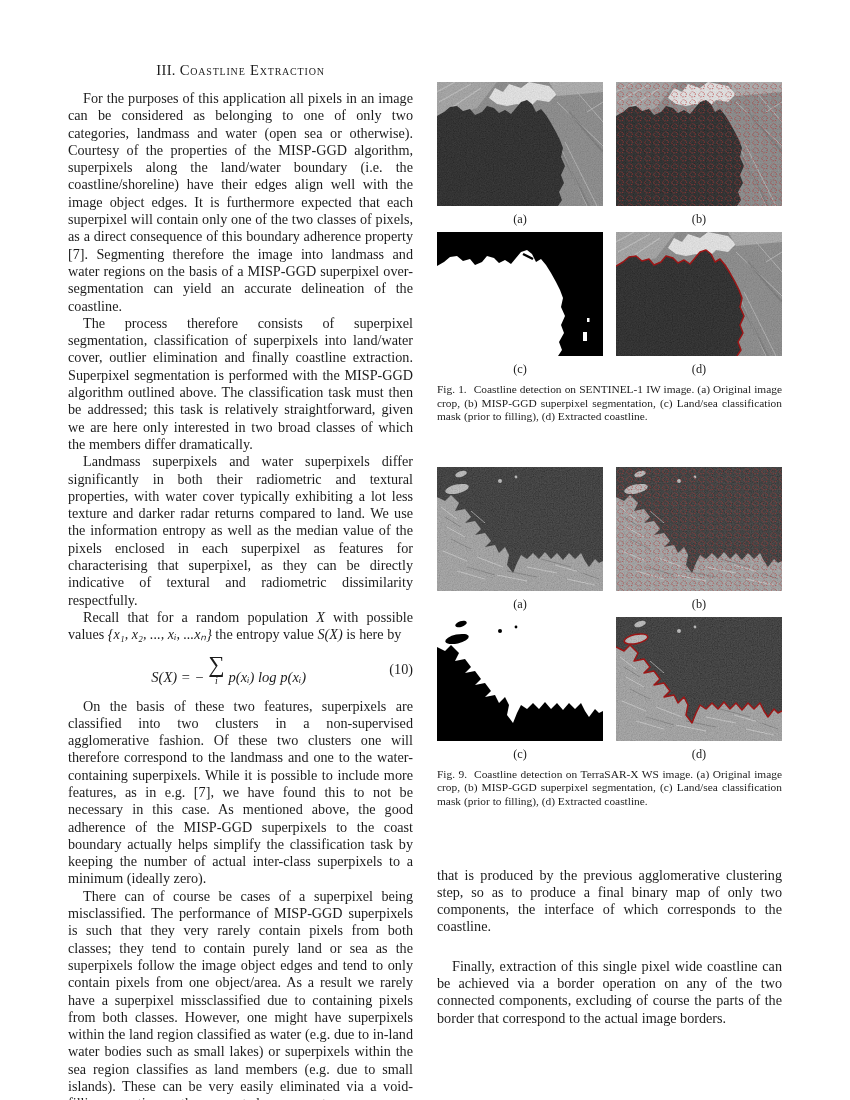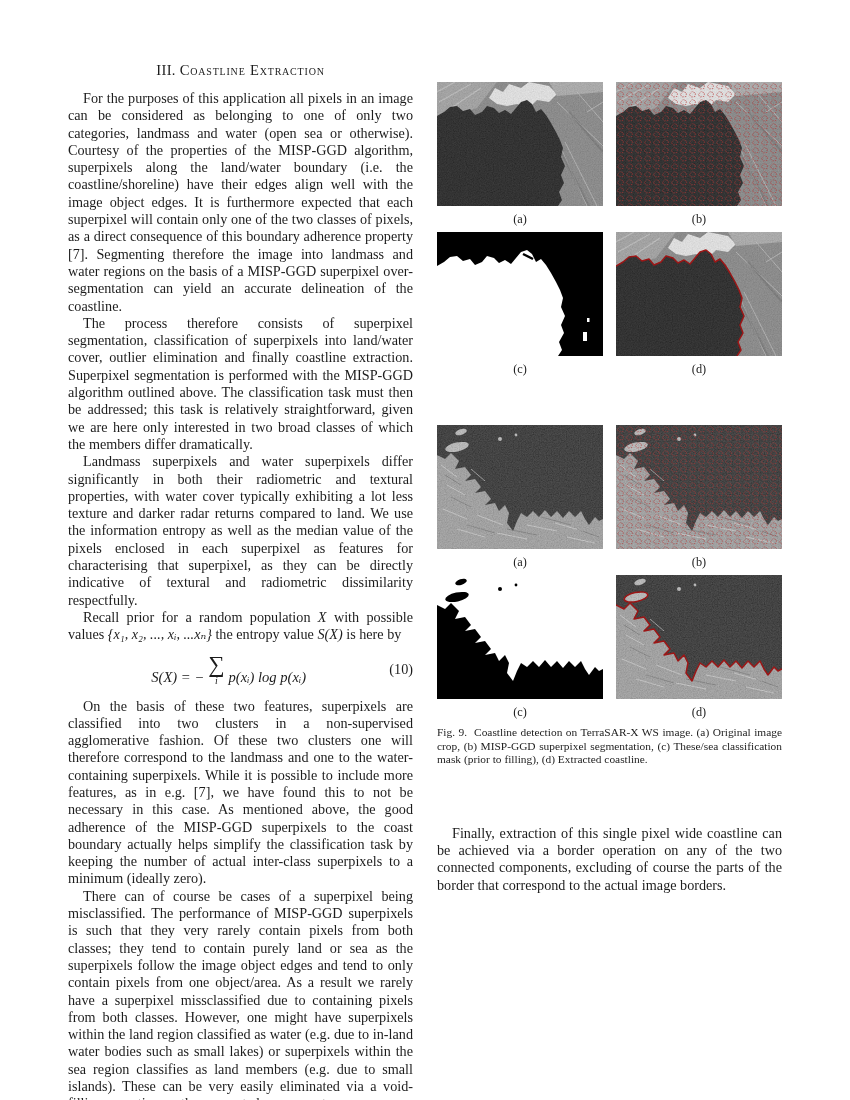--- a/index.html
+++ b/index.html
@@ -21,21 +21,21 @@
   .col-right{left:437px;top:82px;}
   .section-heading{
     margin:0 0 11px 0;text-align:center;font-weight:normal;
     font-size:14.6px;letter-spacing:.3px;
   }
   .section-heading .sc{font-variant:small-caps;letter-spacing:.8px;text-align:center;}
   .body-par{
     margin:0;font-size:14.2px;line-height:17.3px;text-align:justify;
     text-justify:inter-word;
   }
-  .body-par.indent{text-indent:15px;}
+  .body-par.indent{text-indent:15px;font-family:Liberation Serif, serif;}
   .mi{font-style:italic;}
   .equation{display:flex;align-items:center;margin:9px 0 12px 0;}
   .eq-body{flex:1;display:flex;justify-content:center;align-items:flex-end;font-size:14.6px;}
   .eq-body .mi{font-style:italic;}
   .sum{display:inline-flex;flex-direction:column;align-items:center;margin:0 4px;}
   .sigma{font-size:23px;line-height:23px;}
   .sum-sub{font-size:10px;line-height:10px;font-style:italic;}
   .eq-num{font-size:14.2px;text-align:right;}
   .fig{margin:0;}
   .fig2{margin-top:43px;}
@@ -43,21 +43,21 @@
   .panel svg{display:block;width:166px;height:124px;}
   .panel-label{
     text-align:center;font-size:12.3px;line-height:12px;
     padding:7px 0 7px 0;height:12px;
   }
   .fig-caption{
     font-size:11.4px;line-height:13.6px;text-align:justify;margin-top:1px;
   }
   .cap-label{margin-right:7px;}
   .right-text{margin-top:58px;}
-  .right-text .body-par + .body-par{margin-top:7px;}
+  .right-text .body-par + .body-par{margin-top:22px;}
   .mesh-overlay{fill:url(#mesh);}
   #mesh path{stroke:var(--superpixel-boundary-red);}
   .coastline{stroke:var(--coastline-red);fill:none;stroke-width:1.5;stroke-linejoin:round;}
   .defs-svg{position:absolute;width:0;height:0;}
 </style>
 </head>
 <body>
 
 <svg class="defs-svg" aria-hidden="true">
   <defs>
@@ -140,21 +140,21 @@
 
 <div class="page">
 
   <div class="col col-left">
     <h2 class="section-heading"><span>III.</span>&nbsp;<span class="sc">Coastline Extraction</span></h2>
 
     <p class="body-par indent">For the purposes of this application all pixels in an image can be considered as belonging to one of only two categories, landmass and water (open sea or otherwise). Courtesy of the properties of the MISP-GGD algorithm, superpixels along the land/water boundary (i.e. the coastline/shoreline) have their edges align well with the image object edges. It is furthermore expected that each superpixel will contain only one of the two classes of pixels, as a direct consequence of this boundary adherence property [7]. Segmenting therefore the image into landmass and water regions on the basis of a MISP-GGD superpixel over-segmentation can yield an accurate delineation of the coastline.</p>
     <p class="body-par indent">The process therefore consists of superpixel segmentation, classification of superpixels into land/water cover, outlier elimination and finally coastline extraction. Superpixel segmentation is performed with the MISP-GGD algorithm outlined above. The classification task must then be addressed; this task is relatively straightforward, given we are here only interested in two broad classes of which the members differ dramatically.</p>
     <p class="body-par indent">Landmass superpixels and water superpixels differ significantly in both their radiometric and textural properties, with water cover typically exhibiting a lot less texture and darker radar returns compared to land. We use the information entropy as well as the median value of the pixels enclosed in each superpixel as features for characterising that superpixel, as they can be directly indicative of textural and radiometric dissimilarity respectfully.</p>
 
-    <p class="body-par indent"><span>Recall prior for a random population </span><span class="mi">X</span><span> with possible values </span><span class="mi">{x₁, x₂, ..., xᵢ, ...xₙ}</span><span> the entropy value </span><span class="mi">S(X)</span><span> is here by</span></p>
+    <p class="body-par indent"><span>Recall that for a random population </span><span class="mi">X</span><span> with possible values </span><span class="mi">{x₁, x₂, ..., xᵢ, ...xₙ}</span><span> the entropy value </span><span class="mi">S(X)</span><span> is here by</span></p>
 
     <div class="equation">
       <span class="eq-body">
           <span class="mi">S(X) = −</span>
           <span class="sum">
             <span class="sigma">∑</span>
             <span class="sum-sub">i</span>
           </span>
           <span class="mi"> p(xᵢ) log p(xᵢ)</span>
         </span>
@@ -197,20 +197,21 @@
           <div class="panel-label">(c)</div>
         </div>
         <div class="panel">
           <svg viewBox="0 0 166 124" preserveAspectRatio="none">
               <use href="#f1-base"></use>
               <use href="#coast1" class="coastline"></use>
             </svg>
           <div class="panel-label">(d)</div>
         </div>
       </div>
+      <figcaption class="fig-caption"><span class="cap-label">Fig. 1.</span><span>Coastline detection on SENTINEL-1 IW image. (a) Original image crop, (b) MISP-GGD superpixel segmentation, (c) Land/sea classification mask (prior to filling), (d) Extracted coastline.</span></figcaption>
     </figure>
 
     <figure class="fig fig2">
       <div class="panel-grid">
         <div class="panel">
           <svg viewBox="0 0 166 124" preserveAspectRatio="none">
               <use href="#f2-base"></use>
             </svg>
           <div class="panel-label">(a)</div>
         </div>
@@ -231,21 +232,22 @@
         </div>
         <div class="panel">
           <svg viewBox="0 0 166 124" preserveAspectRatio="none">
               <use href="#f2-base"></use>
               <use href="#coast2" class="coastline"></use>
               <ellipse cx="20" cy="22" rx="12" ry="4.5" transform="rotate(-12 20 22)" class="coastline" fill="none" stroke-width="1"></ellipse>
             </svg>
           <div class="panel-label">(d)</div>
         </div>
       </div>
-      <figcaption class="fig-caption"><span class="cap-label">Fig. 9.</span><span>Coastline detection on TerraSAR-X WS image. (a) Original image crop, (b) MISP-GGD superpixel segmentation, (c) These/sea classification mask (prior to filling), (d) Extracted coastline.</span></figcaption>
+      <figcaption class="fig-caption"><span class="cap-label">Fig. 9.</span><span>Coastline detection on TerraSAR-X WS image. (a) Original image crop, (b) MISP-GGD superpixel segmentation, (c) Land/sea classification mask (prior to filling), (d) Extracted coastline.</span></figcaption>
     </figure>
 
     <div class="right-text">
+      <p class="body-par">that is produced by the previous agglomerative clustering step, so as to produce a final binary map of only two components, the interface of which corresponds to the coastline.</p>
       <p class="body-par indent">Finally, extraction of this single pixel wide coastline can be achieved via a border operation on any of the two connected components, excluding of course the parts of the border that correspond to the actual image borders.</p>
     </div>
   </div>
 
 </div>
 
 </body></html>

